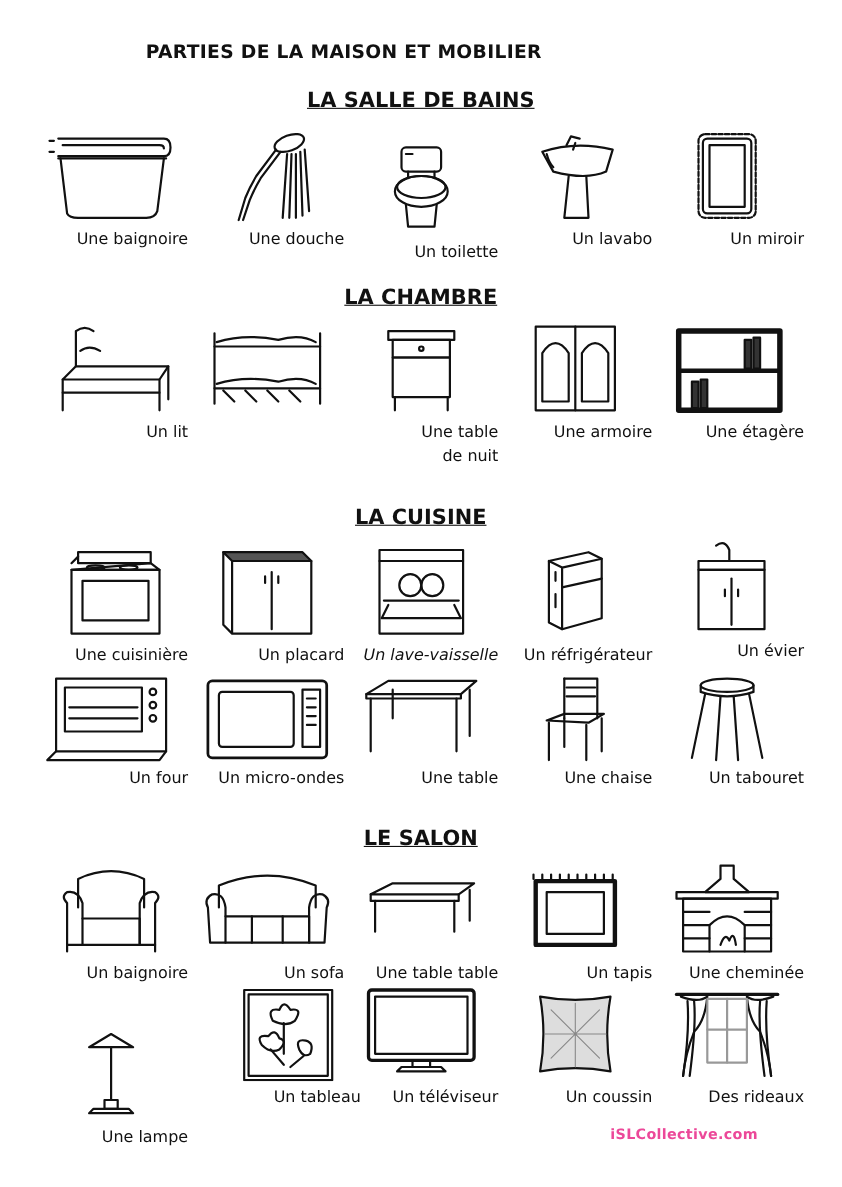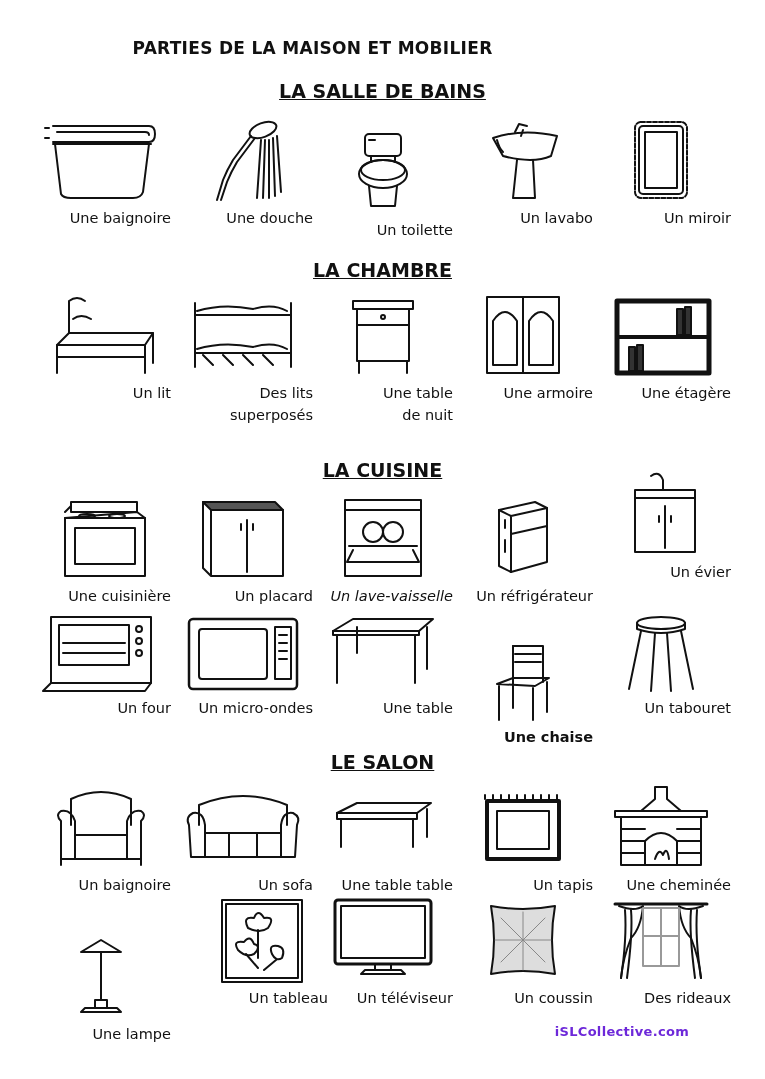--- a/index.html
+++ b/index.html
@@ -3,21 +3,21 @@
 <meta charset="utf-8">
 <style>
   * { margin:0; padding:0; box-sizing:border-box; }
   html, body { width:765px; height:1079px; background:#fff; overflow:hidden; }
   body { position:relative; font-family:"DejaVu Sans", sans-serif; color:#111; }
   .title { position:absolute; top:38px; left:0; width:625px; text-align:center; font-size:17px; font-weight:bold; letter-spacing:0.3px; }
   .section { position:absolute; left:0; width:765px; text-align:center; font-size:19px; font-weight:bold; text-decoration:underline; }
   .item { position:absolute; width:140px; text-align:right; }
   .item svg { display:block; margin:0 auto; stroke:#111; fill:none; stroke-width:2; stroke-linejoin:round; stroke-linecap:round; }
   .label { font-size:14.5px; line-height:22px; margin-top:4px; white-space:pre-line; }
-  .watermark { position:absolute; right:76px; top:1024px; font-size:13px; font-weight:bold; color:#6d28d9; letter-spacing:0.3px; }
+  .watermark { position:absolute; right:76px; top:1024px; font-size:13px; font-weight:bold; color:#ec4899; letter-spacing:0.3px; }
 </style>
 </head>
 <body>
 
 <div class="title">PARTIES DE LA MAISON ET MOBILIER</div>
 
 <div class="section" style="top:80px;">LA SALLE DE BAINS</div>
 
 <div class="item" style="left:31px; top:118px;">
   <svg width="120" height="85" viewBox="0 0 120 85">
@@ -85,22 +85,20 @@
 </div>
 
 <div class="item" style="left:173px; top:293px;">
   <svg width="120" height="85" viewBox="0 0 120 85">
     <path d="M12 10 V74 M108 10 V74"></path>
     <path d="M12 22 H108 M12 60 H108"></path>
     <path d="M14 18 Q40 10 70 16 Q90 10 104 18"></path>
     <path d="M14 56 Q40 48 70 54 Q90 48 104 56"></path>
     <path d="M20 62 L30 72 M40 62 L50 72 M60 62 L70 72 M80 62 L90 72"></path>
   </svg>
-  <div class="label">Des lits
-superposés</div>
 </div>
 
 <div class="item" style="left:313px; top:293px;">
   <svg width="120" height="85" viewBox="0 0 120 85">
     <rect x="30" y="8" width="60" height="8"></rect>
     <rect x="34" y="16" width="52" height="16"></rect>
     <circle cx="60" cy="24" r="2"></circle>
     <rect x="34" y="32" width="52" height="36"></rect>
     <path d="M36 68 V80 M84 68 V80"></path>
   </svg>
@@ -169,21 +167,21 @@
 <div class="item" style="left:453px; top:496px;">
   <svg width="120" height="85" viewBox="0 0 120 85">
     <path d="M36 14 L72 6 L84 12 V66 L48 76 L36 70 Z"></path>
     <path d="M48 20 L84 12 M48 20 L48 76 M48 20 L36 14"></path>
     <path d="M48 38 L84 30"></path>
     <path d="M42 24 V32 M42 44 V56"></path>
   </svg>
   <div class="label">Un réfrigérateur</div>
 </div>
 
-<div class="item" style="left:591px; top:472px;">
+<div class="item" style="left:591px; top:492px;">
   <svg width="120" height="85" viewBox="0 0 120 85">
     <path d="M50 4 Q58 -2 62 8 V18"></path>
     <path d="M34 18 H94 V26 H34 Z"></path>
     <rect x="34" y="26" width="60" height="54"></rect>
     <path d="M64 34 V76"></path>
     <path d="M58 44 V50 M70 44 V50"></path>
   </svg>
   <div class="label">Un évier</div>
 </div>
 
@@ -212,21 +210,21 @@
 
 <div class="item" style="left:313px; top:613px;">
   <svg width="120" height="80" viewBox="0 0 120 80">
     <path d="M10 18 L30 6 H110 L96 18 Z"></path>
     <path d="M10 18 V22 H96 V18"></path>
     <path d="M14 22 V70 M92 22 V70 M104 14 V56 M34 14 V40"></path>
   </svg>
   <div class="label">Une table</div>
 </div>
 
-<div class="item" style="left:453px; top:642px;font-weight:bold;">
+<div class="item" style="left:453px; top:613px;">
   <svg width="120" height="80" viewBox="0 0 120 80">
     <path d="M50 4 H80 V40"></path>
     <path d="M50 4 V40"></path>
     <path d="M52 12 H78 M52 20 H78"></path>
     <path d="M34 42 L50 36 H86 L72 44 Z"></path>
     <path d="M36 44 V78 M70 46 V78 M84 40 V70 M50 40 V66"></path>
   </svg>
   <div class="label">Une chaise</div>
 </div>
 

